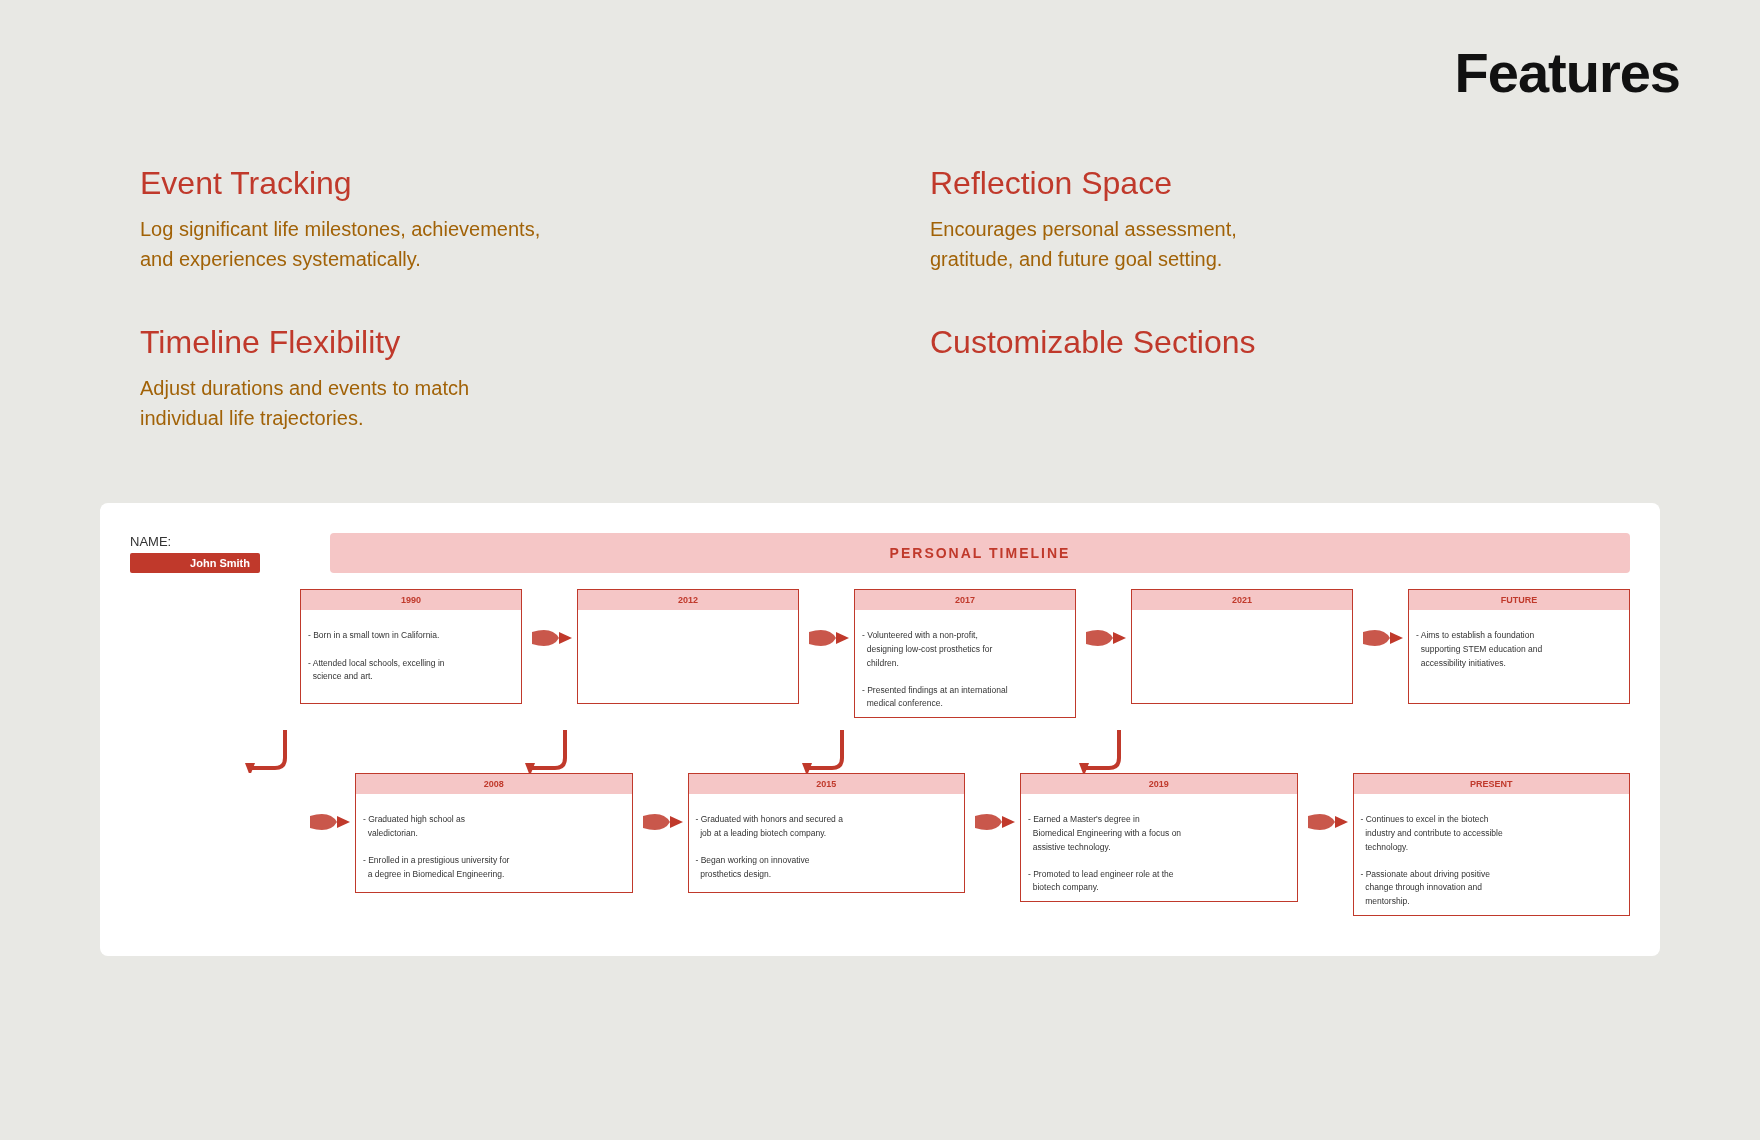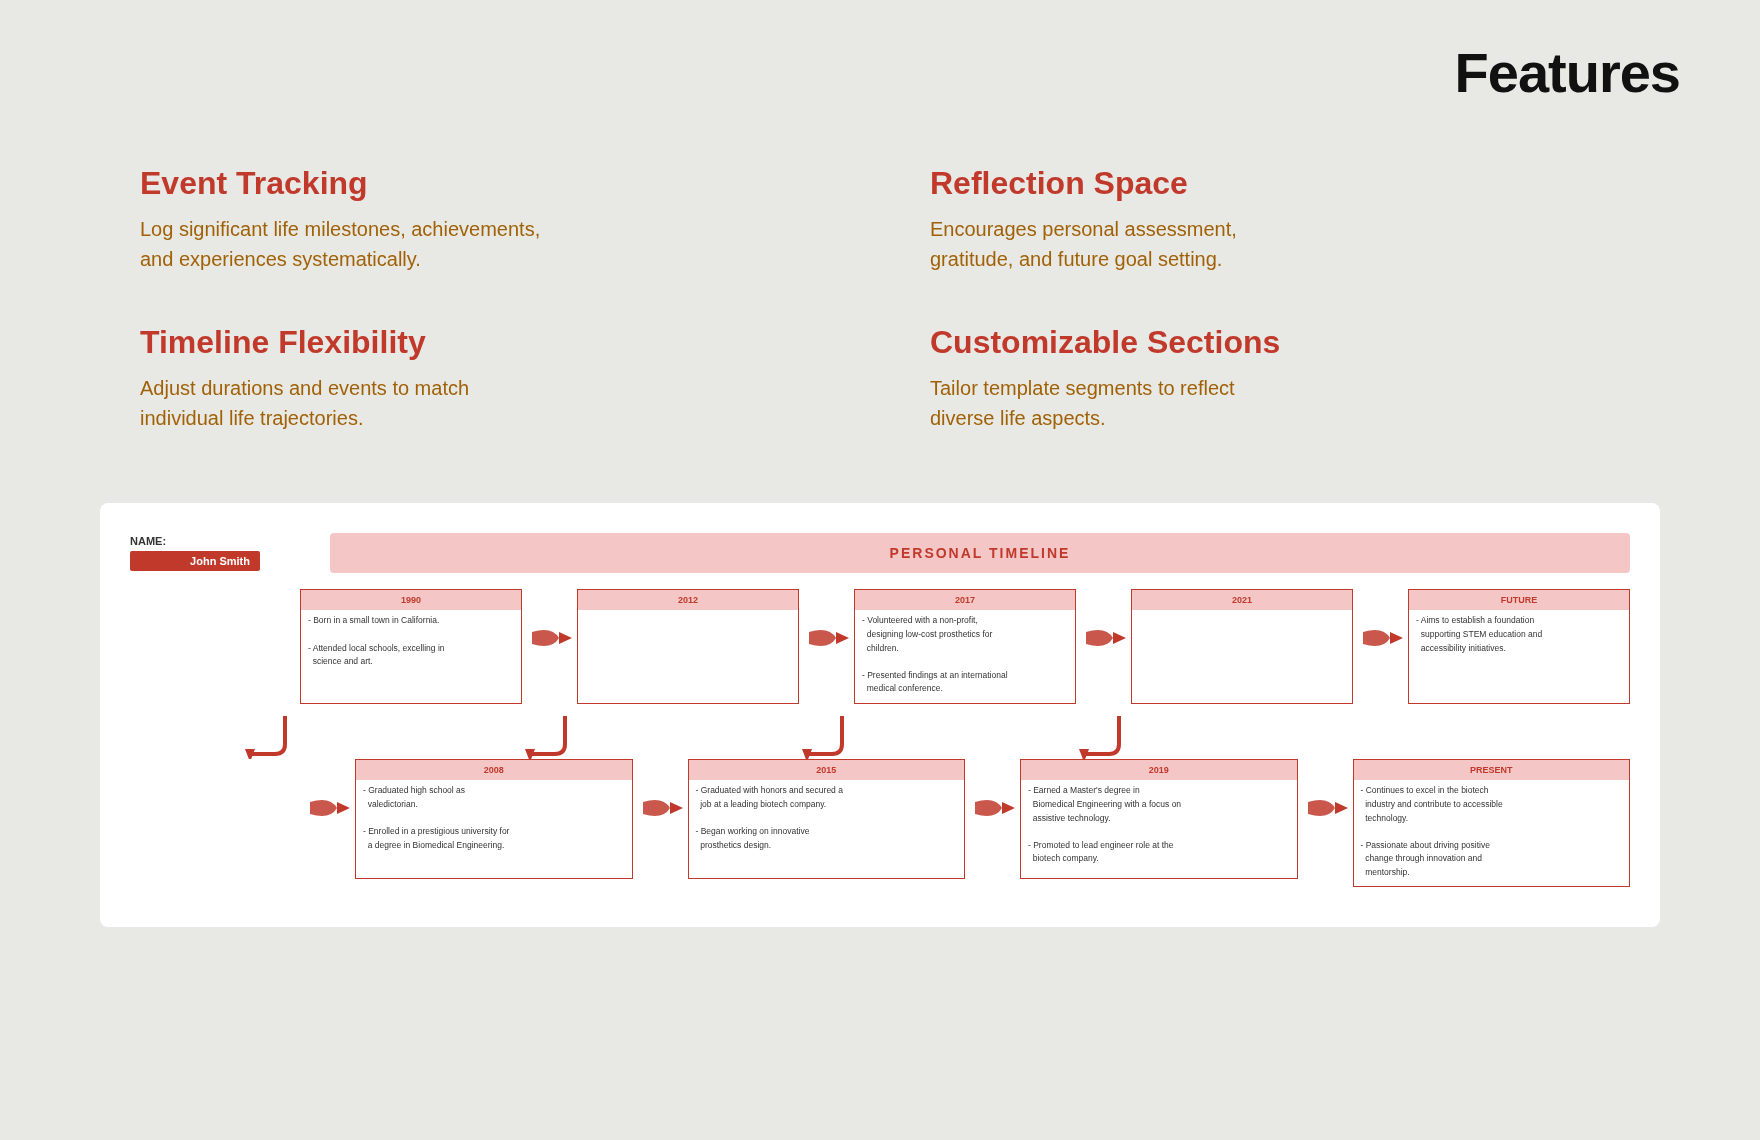--- a/index.html
+++ b/index.html
@@ -31,21 +31,21 @@
       grid-template-columns: 1fr 1fr;
       gap: 50px 100px;
       margin-bottom: 70px;
       padding: 0 60px;
     }
 
     .feature-item {}
 
     .feature-title {
       font-size: 32px;
-      font-weight: 700;
+      font-weight: 400;
       color: #c0392b;
       margin-bottom: 12px;
     }
 
     .feature-desc {
       font-size: 20px;
       color: #a16207;
       line-height: 1.5;
     }
 
@@ -56,22 +56,22 @@
       padding: 30px 30px 40px;
       margin: 0 20px;
     }
 
     .name-section {
       width: 180px;
       flex-shrink: 0;
     }
 
     .name-label {
-      font-size: 11px;
-      font-weight: 700;
+      font-size: 13px;
+      font-weight: 400;
       color: #333;
       margin-bottom: 4px;
     }
 
     .name-value {
       background: #c0392b;
       color: #fff;
       font-size: 11px;
       font-weight: 700;
       padding: 4px 10px;
@@ -126,21 +126,21 @@
       position: relative;
     }
 
     .tl-cell-header {
       background: #f5c6c6;
       text-align: center;
       font-size: 9px;
       font-weight: 700;
       color: #c0392b;
       padding: 3px 0;
-      margin: -6px -7px 4px;
+      margin: -6px -7px 19px;
     }
 
     .tl-arrow-h {
       width: 55px;
       flex-shrink: 0;
       display: flex;
       align-items: center;
       justify-content: center;
       padding-top: 35px;
       color: #c0392b;
@@ -169,21 +169,20 @@
     <div class="feature-item">
       <div class="feature-title">Reflection Space</div>
       <div class="feature-desc">Encourages personal assessment,<br>gratitude, and future goal setting.</div>
     </div>
     <div class="feature-item">
       <div class="feature-title">Timeline Flexibility</div>
       <div class="feature-desc">Adjust durations and events to match<br>individual life trajectories.</div>
     </div>
     <div class="feature-item">
       <div class="feature-title">Customizable Sections</div>
-      <div class="feature-desc">Tailor template segments to reflect<br>diverse life aspects.</div>
     </div>
   </div>
 
   <div class="timeline-section">
 
     <div style="display:flex; align-items:center; margin-bottom:16px; gap:20px;">
       <div class="name-section">
         <div class="name-label">NAME:</div>
         <div class="name-value">John Smith</div>
       </div>

